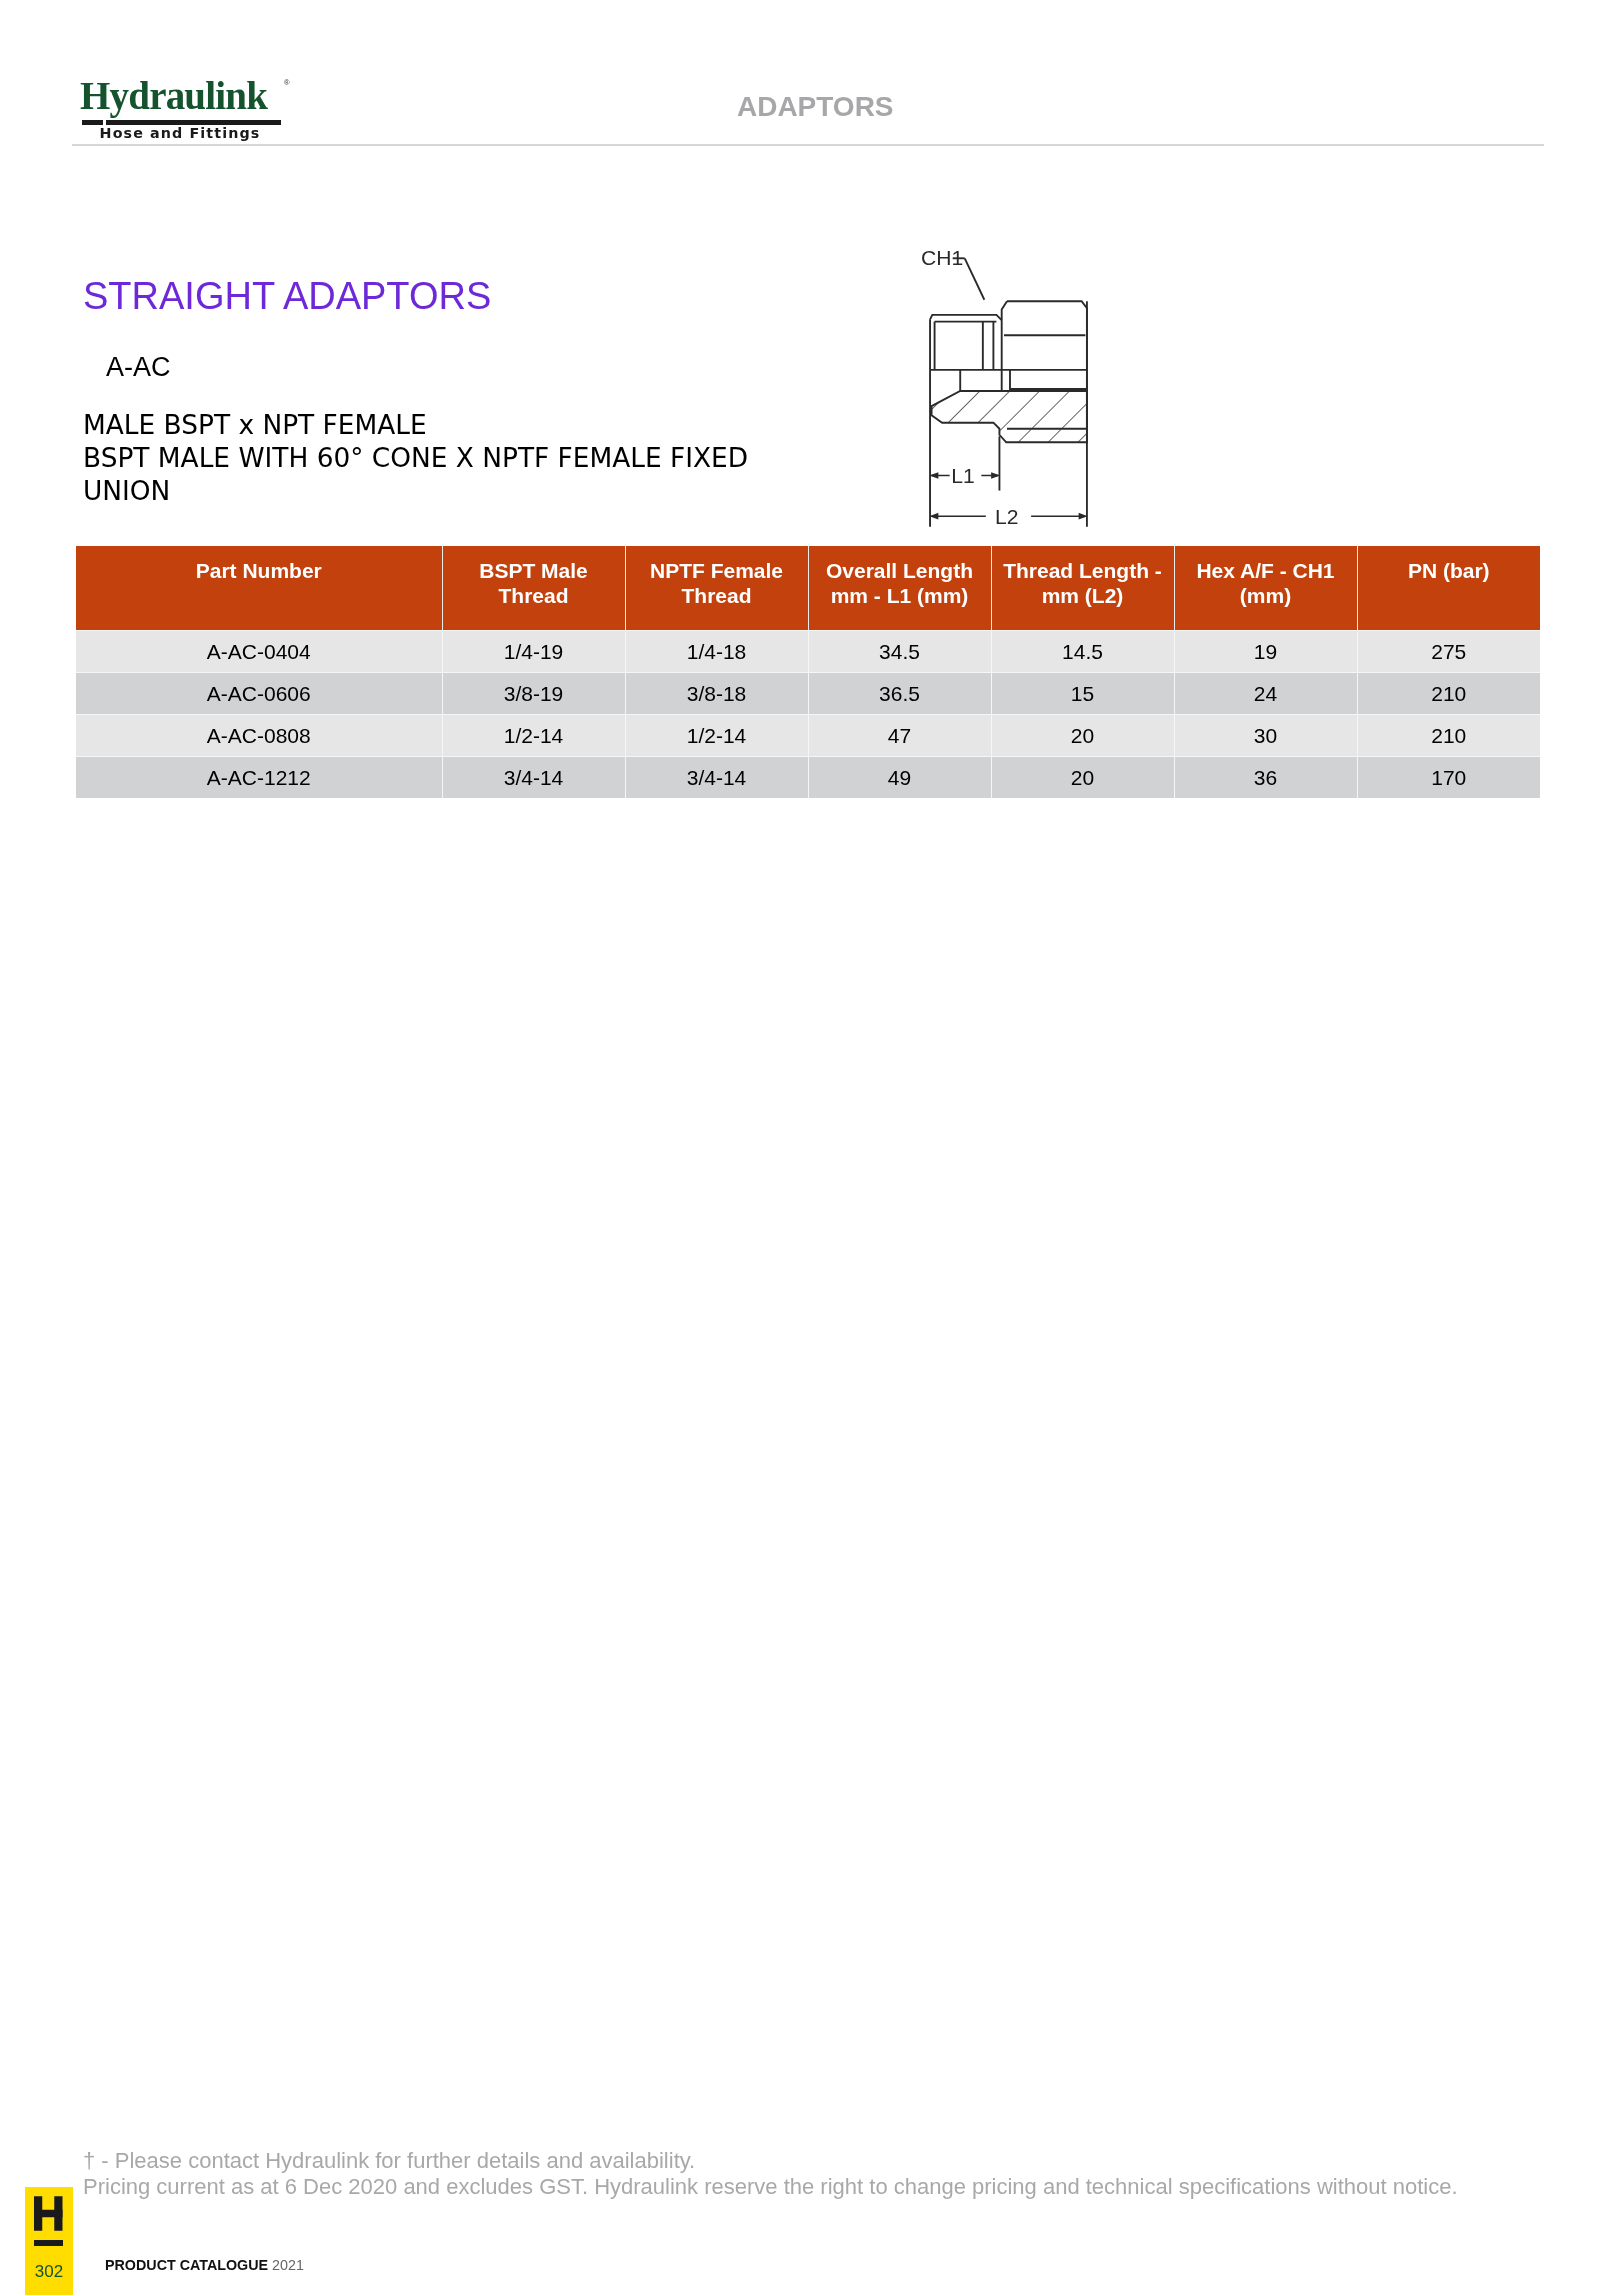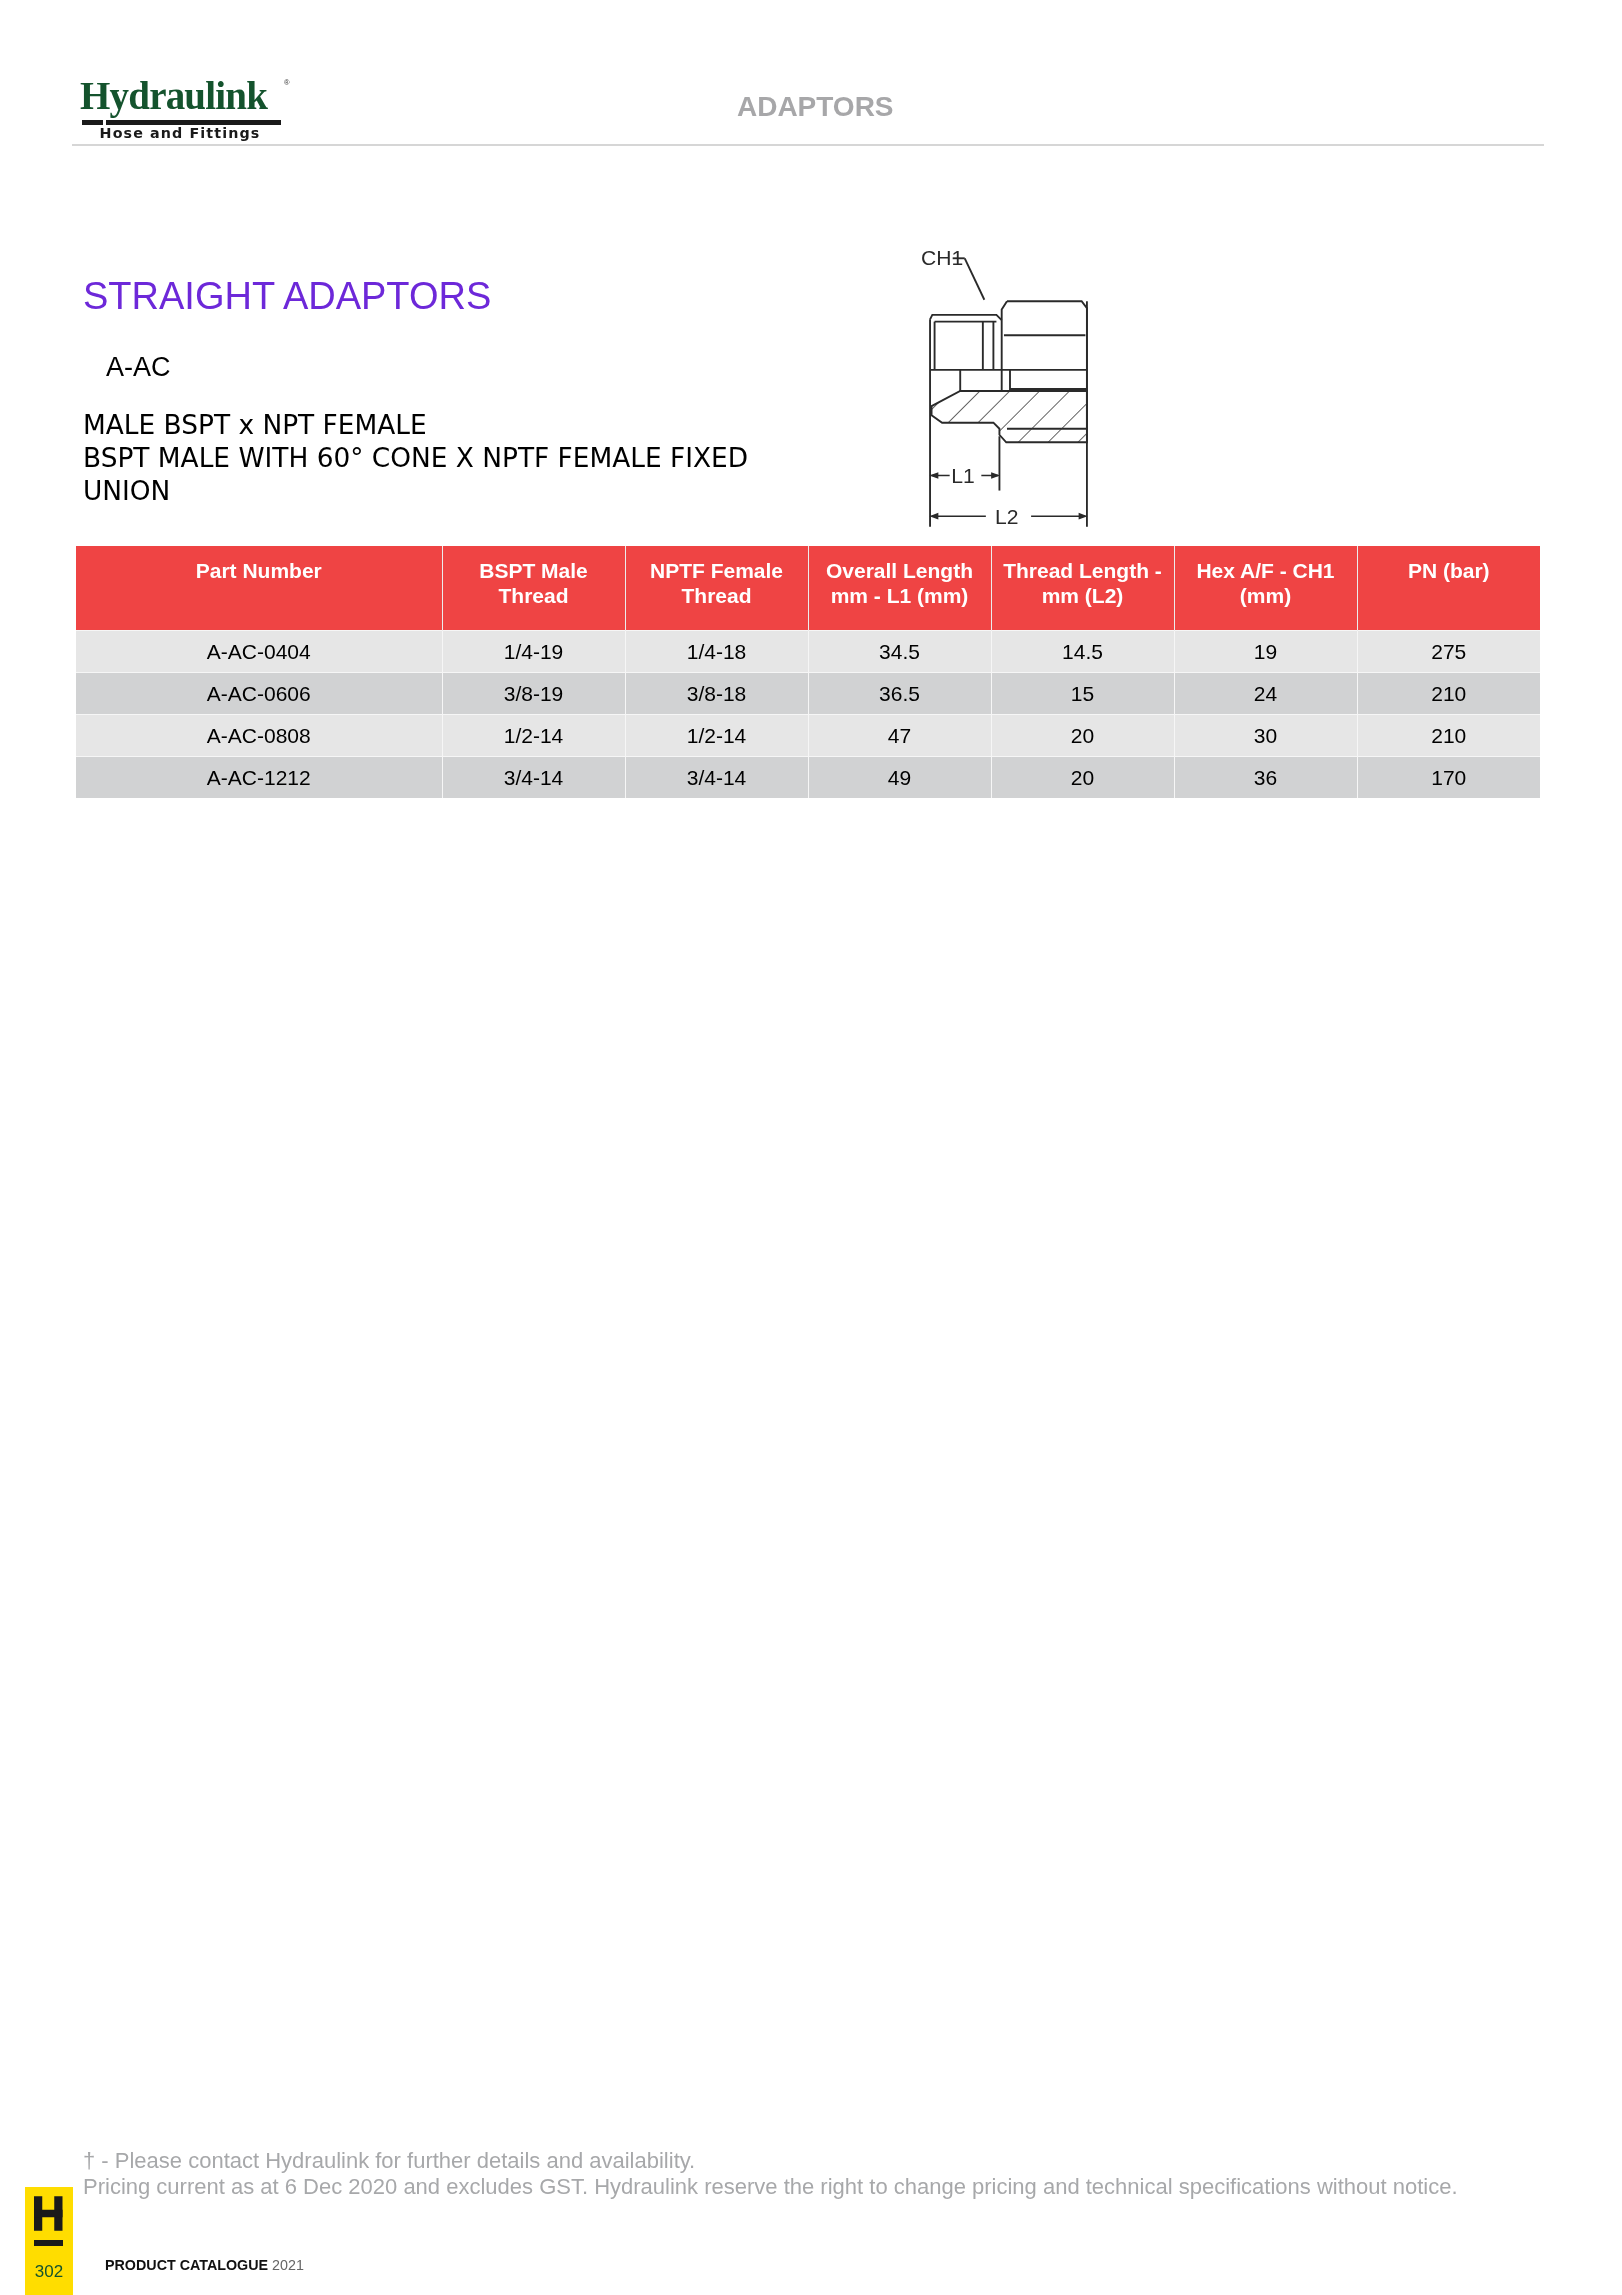--- a/index.html
+++ b/index.html
@@ -40,21 +40,21 @@
 
   
   .diagram { left: 921px; top: 240px; width: 181px; height: 296px; }
 
   
   .spec-table {
     left: 76px; top: 546px; width: 1464px;
     border-collapse: collapse; table-layout: fixed;
   }
   .spec-table th {
-    background: #ef4444; color: #ffffff; font-weight: bold; font-size: 21px;
+    background: #c2410c; color: #ffffff; font-weight: bold; font-size: 21px;
     line-height: 25px; vertical-align: top; padding: 12px 3px 0; height: 72px;
     text-align: center; border-right: 1.5px solid #ececec;
     font-family: "Liberation Sans", sans-serif;
   }
   .spec-table th:last-child { border-right: none; }
   .spec-table td {
     font-size: 21px; height: 41px; text-align: center; vertical-align: middle;
     border-right: 1.5px solid #f6f6f6; border-top: 1.5px solid #f6f6f6; padding: 0;
   }
   .spec-table td:last-child { border-right: none; }

